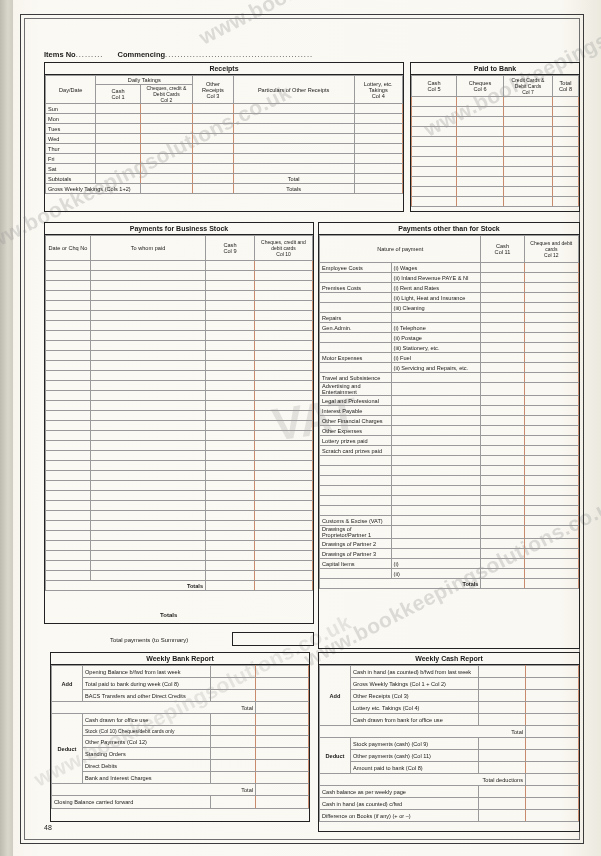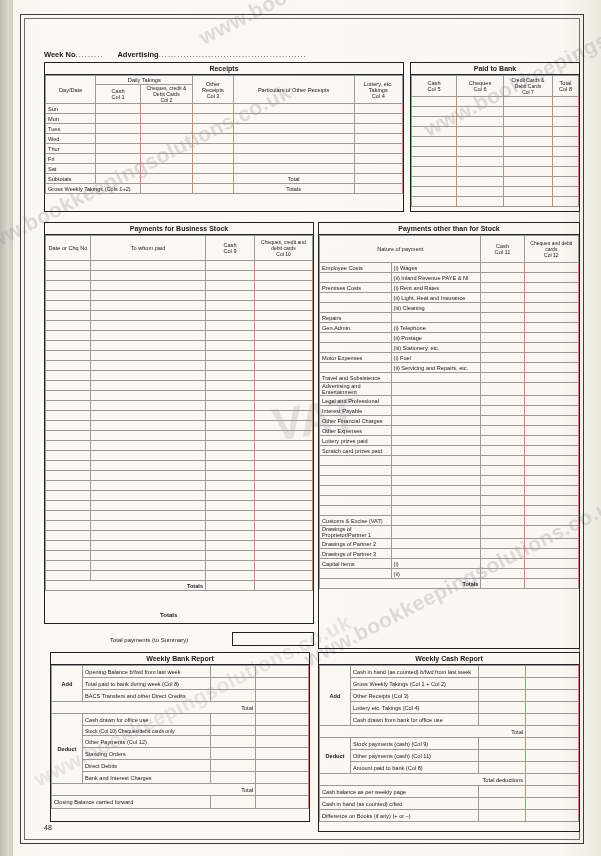--- a/index.html
+++ b/index.html
@@ -72,22 +72,22 @@
 <div class="wm" style="left:-30px;top:240px;transform:rotate(-27deg);">www.bookkeepingsolutions.co.uk</div>
 <div class="wm" style="left:420px;top:120px;transform:rotate(-27deg);">www.bookkeepingsolutions.co.uk</div>
 <div class="wm" style="left:300px;top:650px;transform:rotate(-27deg);">www.bookkeepingsolutions.co.uk</div>
 <div class="wm" style="left:30px;top:770px;transform:rotate(-27deg);opacity:.7;">www.bookkeepingsolutions.co.uk</div>
 <div class="wm2" style="left:272px;top:392px;transform:rotate(-8deg);">VAT</div>
 
 <div class="outerframe"></div>
 <div class="innerframe"></div>
 
 <div class="hdrline" style="left:44px;top:50px;">
-  <span>Week No</span><span class="dots">.........</span>
-  <span style="margin-left:12px;">Advertising</span><span class="dots">................................................</span>
+  <span>Items No</span><span class="dots">.........</span>
+  <span style="margin-left:12px;">Commencing</span><span class="dots">................................................</span>
 </div>
 
 <div class="blk" style="left:44px;top:62px;width:358px;height:148px;">
   <div class="ttl">Receipts</div>
   <table>
     <tbody>
         <tr>
       <th rowspan="2" style="width:46px;height:20px;">Day/Date</th>
       <th colspan="2" style="height:8px;">Daily Takings</th>
       <th rowspan="2" style="width:36px;">

